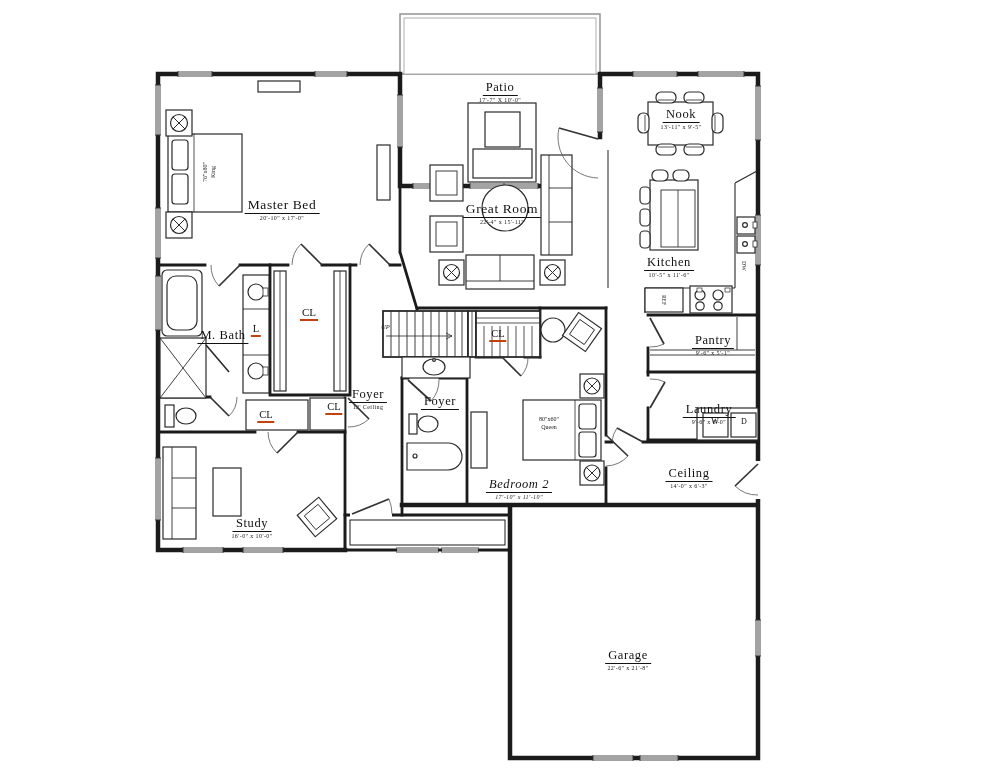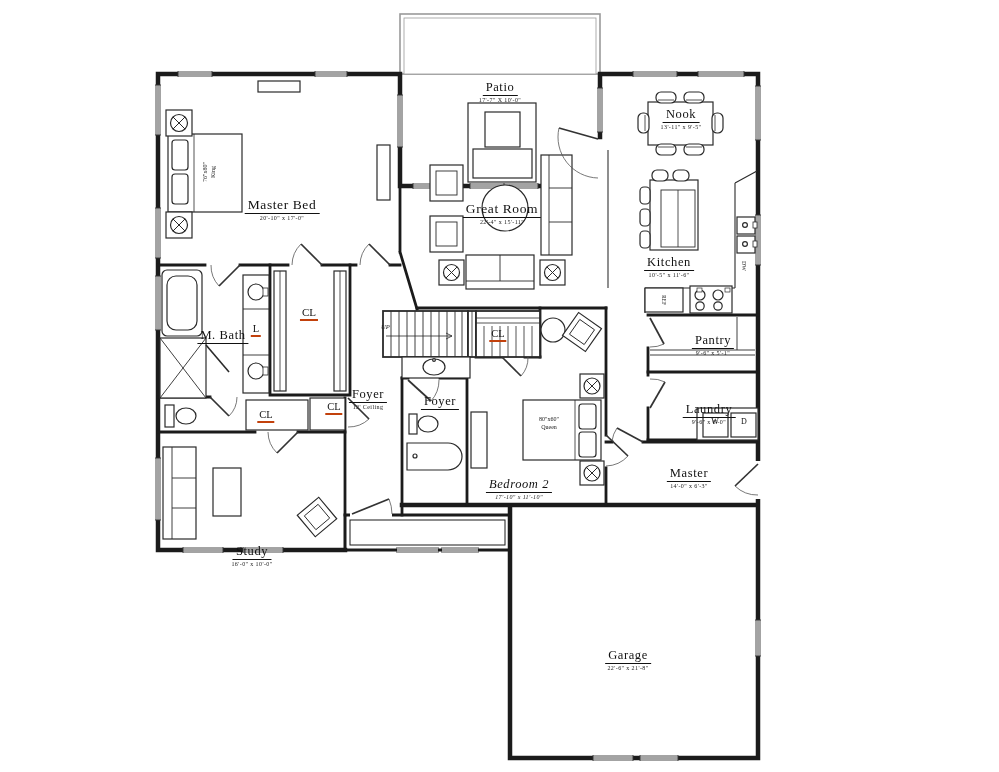--- a/index.html
+++ b/index.html
@@ -381,31 +381,31 @@
 </div>
 <div class="room-label md" style="left:368px;top:385px;">
   <span class="rname">Foyer</span><span class="rdims">12' Ceiling</span>
 </div>
 <div class="room-label md" style="left:440px;top:392px;">
   <span class="rname">Foyer</span>
 </div>
 <div class="room-label md" style="left:519px;top:475px;font-style:italic;">
   <span class="rname">Bedroom 2</span><span class="rdims">17'-10" x 11'-10"</span>
 </div>
-<div class="room-label md" style="left:252px;top:514px;margin-top:28px;">
+<div class="room-label md" style="left:252px;top:514px;">
   <span class="rname">Study</span><span class="rdims">16'-0" x 10'-0"</span>
 </div>
 <div class="room-label md" style="left:713px;top:331px;">
   <span class="rname">Pantry</span><span class="rdims">9'-6" x 5'-1"</span>
 </div>
 <div class="room-label md" style="left:709px;top:376px;margin-top:24px;">
   <span class="rname">Laundry</span><span class="rdims">9'-6" x 6'-0"</span>
 </div>
 <div class="room-label md" style="left:689px;top:464px;">
-  <span class="rname">Master</span><span class="rdims">14'-0" x 6'-3"</span>
+  <span class="rname">Ceiling</span><span class="rdims">14'-0" x 6'-3"</span>
 </div>
 <div class="room-label md" style="left:628px;top:646px;">
   <span class="rname">Garage</span><span class="rdims">22'-6" x 21'-8"</span>
 </div>
 
 <div class="tag t11" style="left:309px;top:306px;"><span class="u">CL</span></div>
 <div class="tag t10" style="left:256px;top:323px;"><span class="u">L</span></div>
 <div class="tag t10" style="left:498px;top:328px;"><span class="u">CL</span></div>
 <div class="tag t10" style="left:266px;top:409px;"><span class="u">CL</span></div>
 <div class="tag t10" style="left:334px;top:401px;"><span class="u">CL</span></div>

